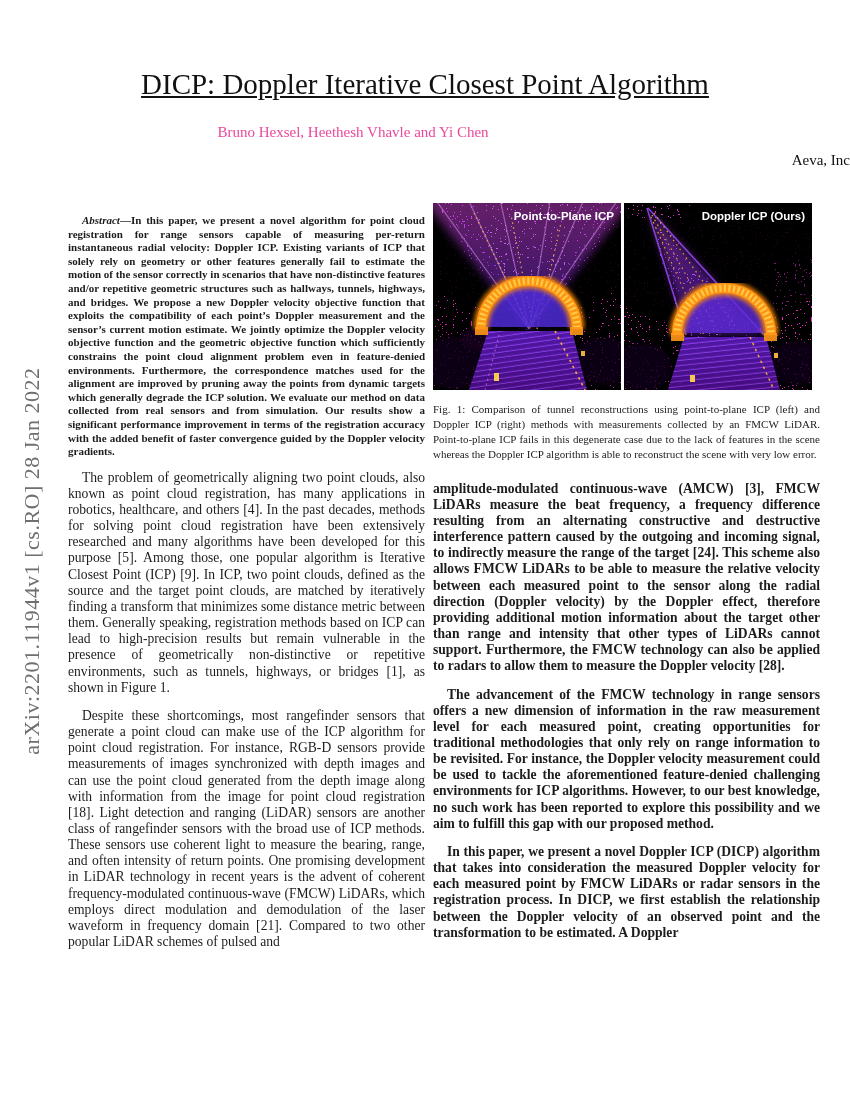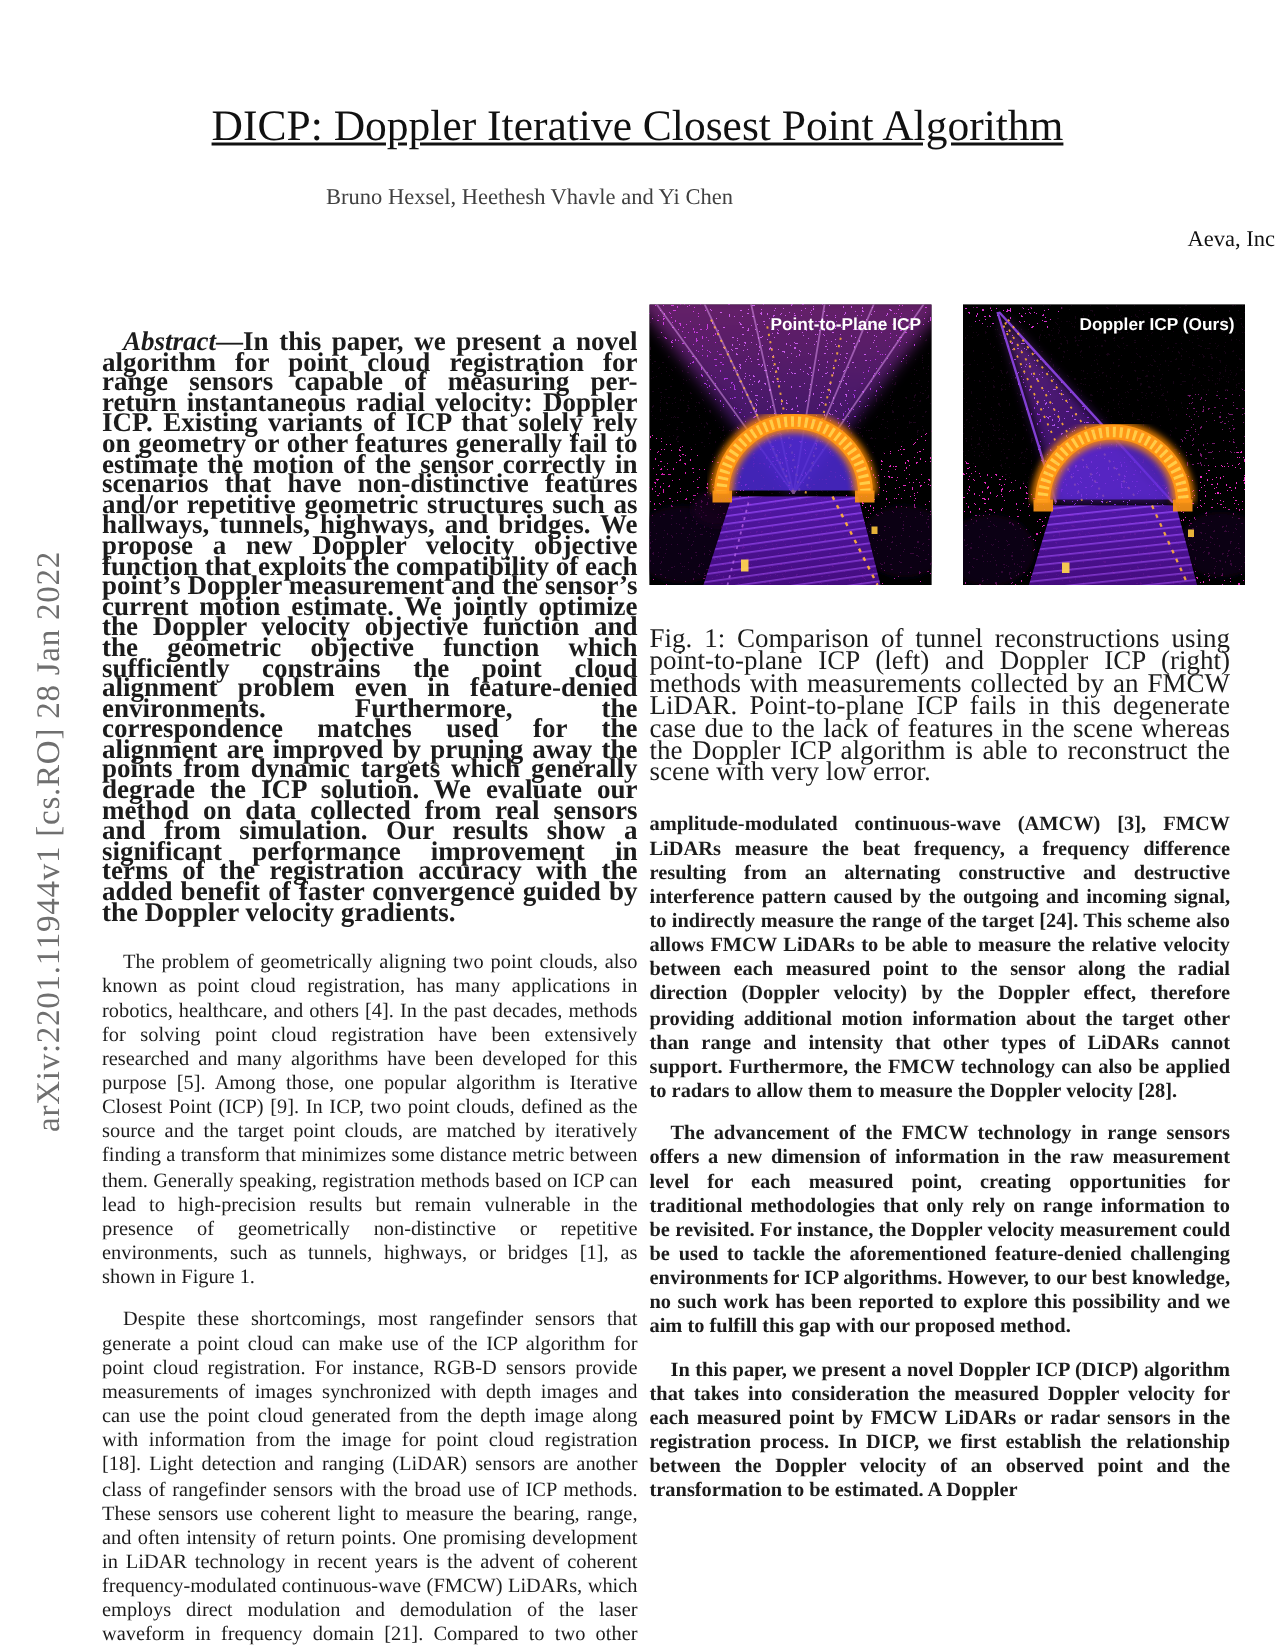--- a/index.html
+++ b/index.html
@@ -14,54 +14,54 @@
     transform:rotate(-90deg);transform-origin:center;
     font-size:22px;color:#6f6f6f;letter-spacing:0.5px;white-space:nowrap;
   }
   
   .paper-title{
     position:absolute;top:68px;left:0;width:850px;text-align:center;
     font-size:29px;color:#111;text-decoration:underline;
   }
   .paper-authors{
     position:absolute;top:124px;left:0;width:706px;text-align:center;
-    font-size:15px;color:#404040;
+    font-size:15px;color:#ec4899;
   }
   .paper-affiliation{
     position:absolute;top:152px;left:0;width:850px;text-align:right;
     font-size:15px;color:#111;
   }
   
   .col-left{position:absolute;left:68px;top:203px;width:357px;}
   .col-right{position:absolute;left:433px;top:203px;width:387px;}
   .abstract{
-    font-weight:bold;font-size:18px;line-height:13.6px;text-align:justify;
+    font-weight:bold;font-size:11px;line-height:13.6px;text-align:justify;
     text-indent:14px;
   }
   .abstract .lead{font-style:italic;}
   .section-heading{
     text-align:center;font-size:13.8px;margin-top:13px;margin-bottom:7px;
   }
   .section-heading .sc{font-variant:small-caps;letter-spacing:0.6px;}
   .section-heading .num{margin-right:7px;}
   .body-par{
     font-size:13.6px;line-height:16.15px;text-align:justify;margin:0;
   }
   .body-par.indent{text-indent:14px;}
   .body-par + .body-par{margin-top:12px;}
   
-  .fig-panels{display:flex;gap:21px;}
+  .fig-panels{display:flex;gap:3px;}
   .fig-panel{width:188px;height:187px;background:#000;}
   .fig-panel svg{display:block;width:188px;height:187px;}
   .panel-label{
     font-family:"Liberation Sans", sans-serif;font-weight:bold;
     font-size:11.5px;fill:#ffffff;
   }
   .fig-caption{
-    margin-top:28px;font-size:18px;line-height:14.9px;text-align:justify;
+    margin-top:12px;font-size:11px;line-height:14.9px;text-align:justify;
     color:#1c1c1c;
   }
   .col-right .body-text{margin-top:19px;font-weight:bold;}
 </style>
 </head>
 <body>
 
 <div class="arxiv-banner">arXiv:2201.11944v1  [cs.RO]  28 Jan 2022</div>
 
 <div class="paper-title">DICP: Doppler Iterative Closest Point Algorithm</div>

